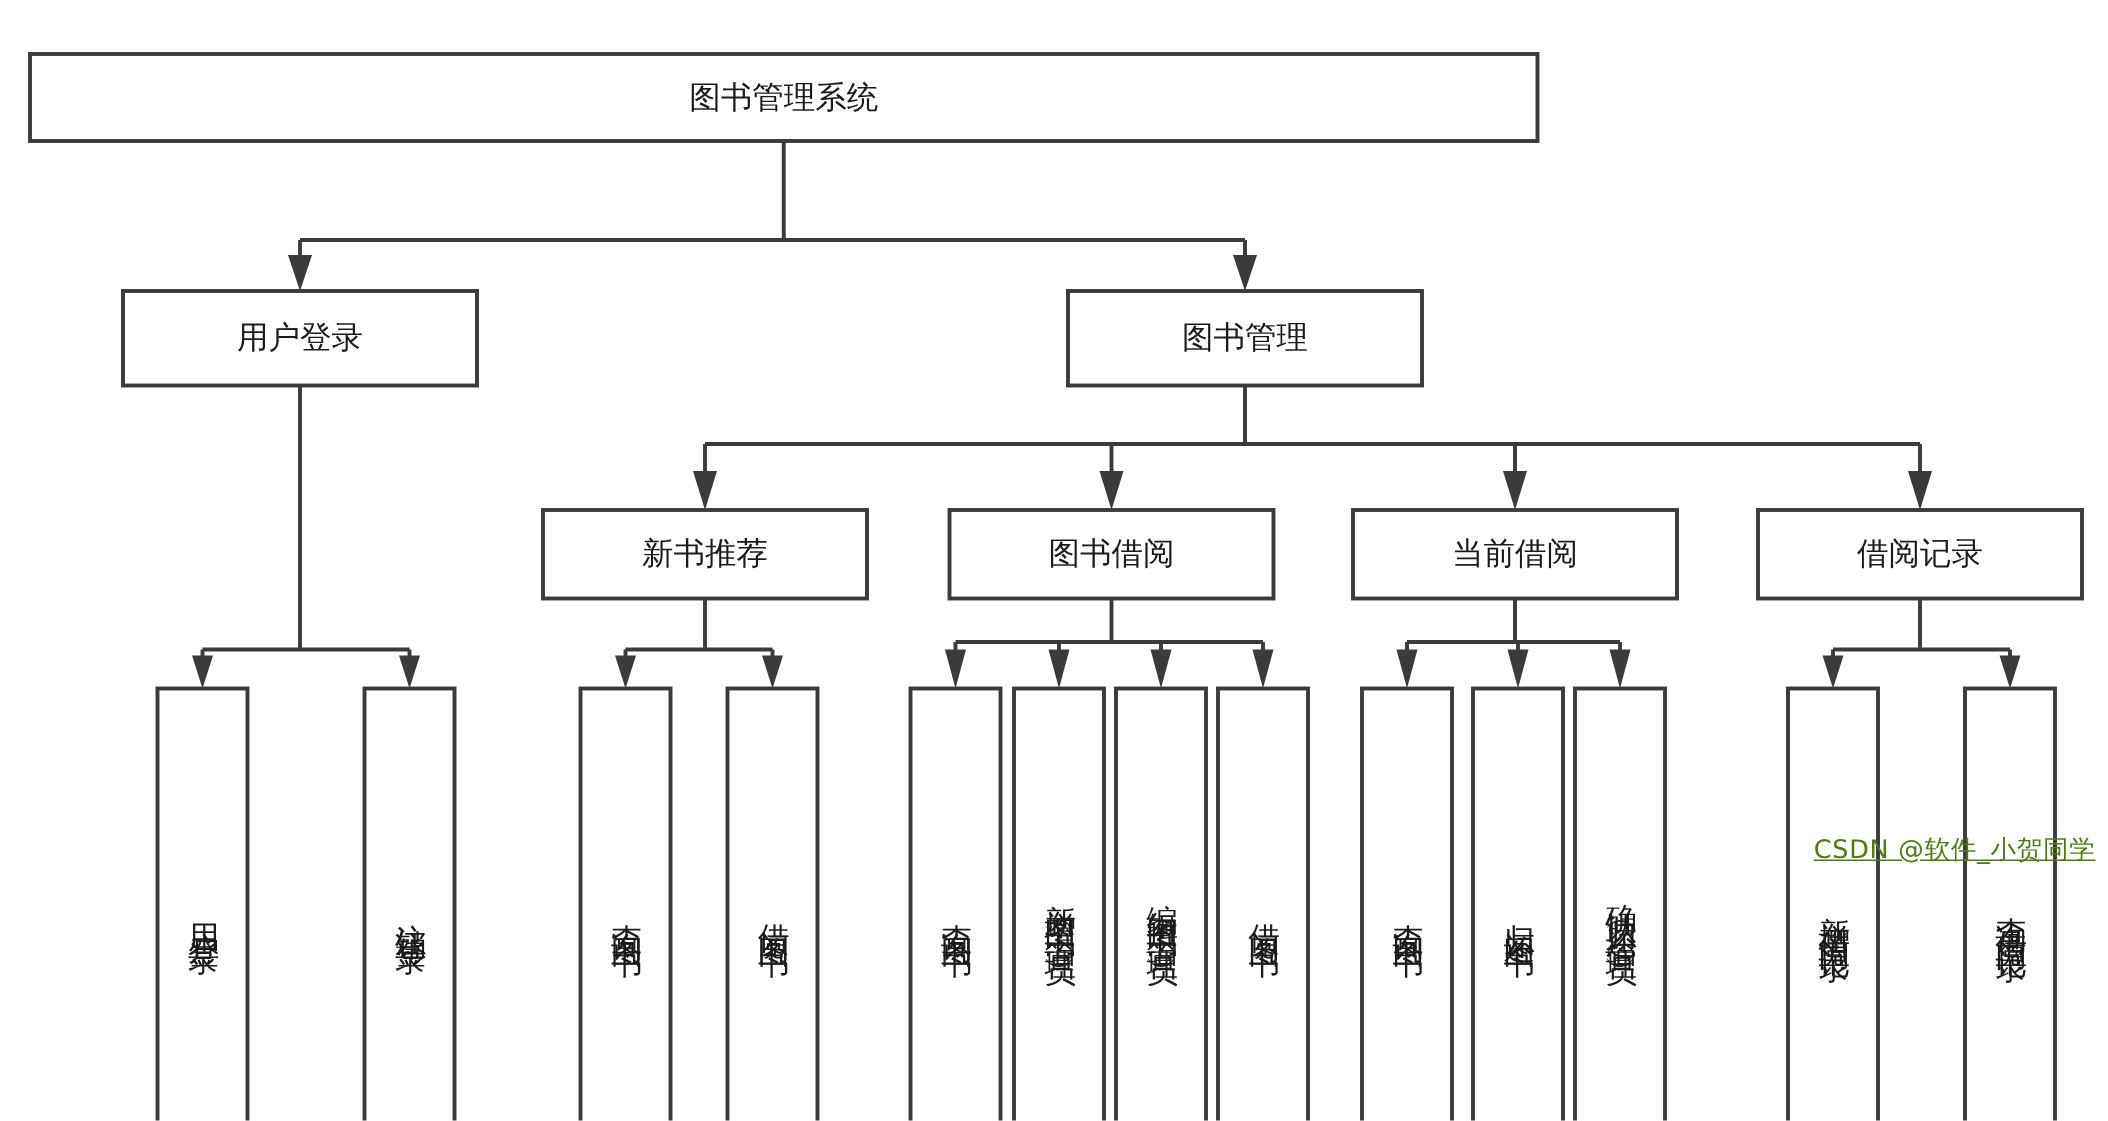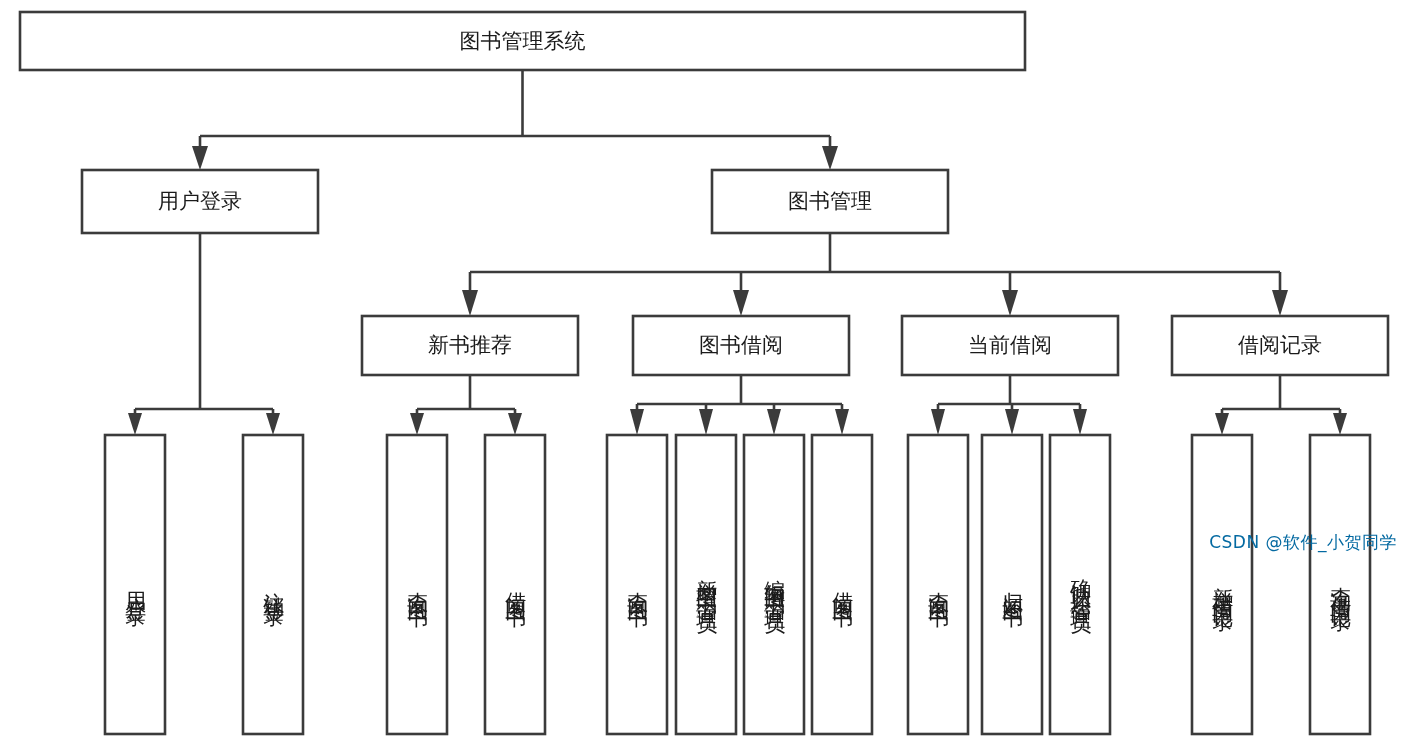--- a/index.html
+++ b/index.html
@@ -10,20 +10,21 @@
   body {
     width: 1405px;
     height: 747px;
     font-family: "DejaVu Sans", "Liberation Sans", sans-serif;
     overflow: hidden;
   }
   #diagram-root {
     position: relative;
     width: 1405px;
     height: 560px;
+    margin-top: 24px;
   }
   svg.diagram-canvas {
     position: absolute;
     top: 0;
     left: 0;
     width: 1405px;
     height: 747px;
   }
   .node-box {
     fill: #ffffff;
@@ -61,23 +62,24 @@
     color: #1b1b1b;
     white-space: nowrap;
     pointer-events: none;
   }
   .watermark {
     position: absolute;
     right: 8px;
     bottom: 6px;
     font-family: "DejaVu Sans", "Liberation Sans", sans-serif;
     font-size: 17px;
-    color: #0369a1;
+    color: #4d7c0f;
     letter-spacing: 0.5px;
     white-space: nowrap;
+    text-decoration: underline;
   }
 </style>
 </head>
 <body>
 
 <div id="diagram-root">
 
   <svg class="diagram-canvas" viewBox="0 0 1405 747">
 
     <g>

